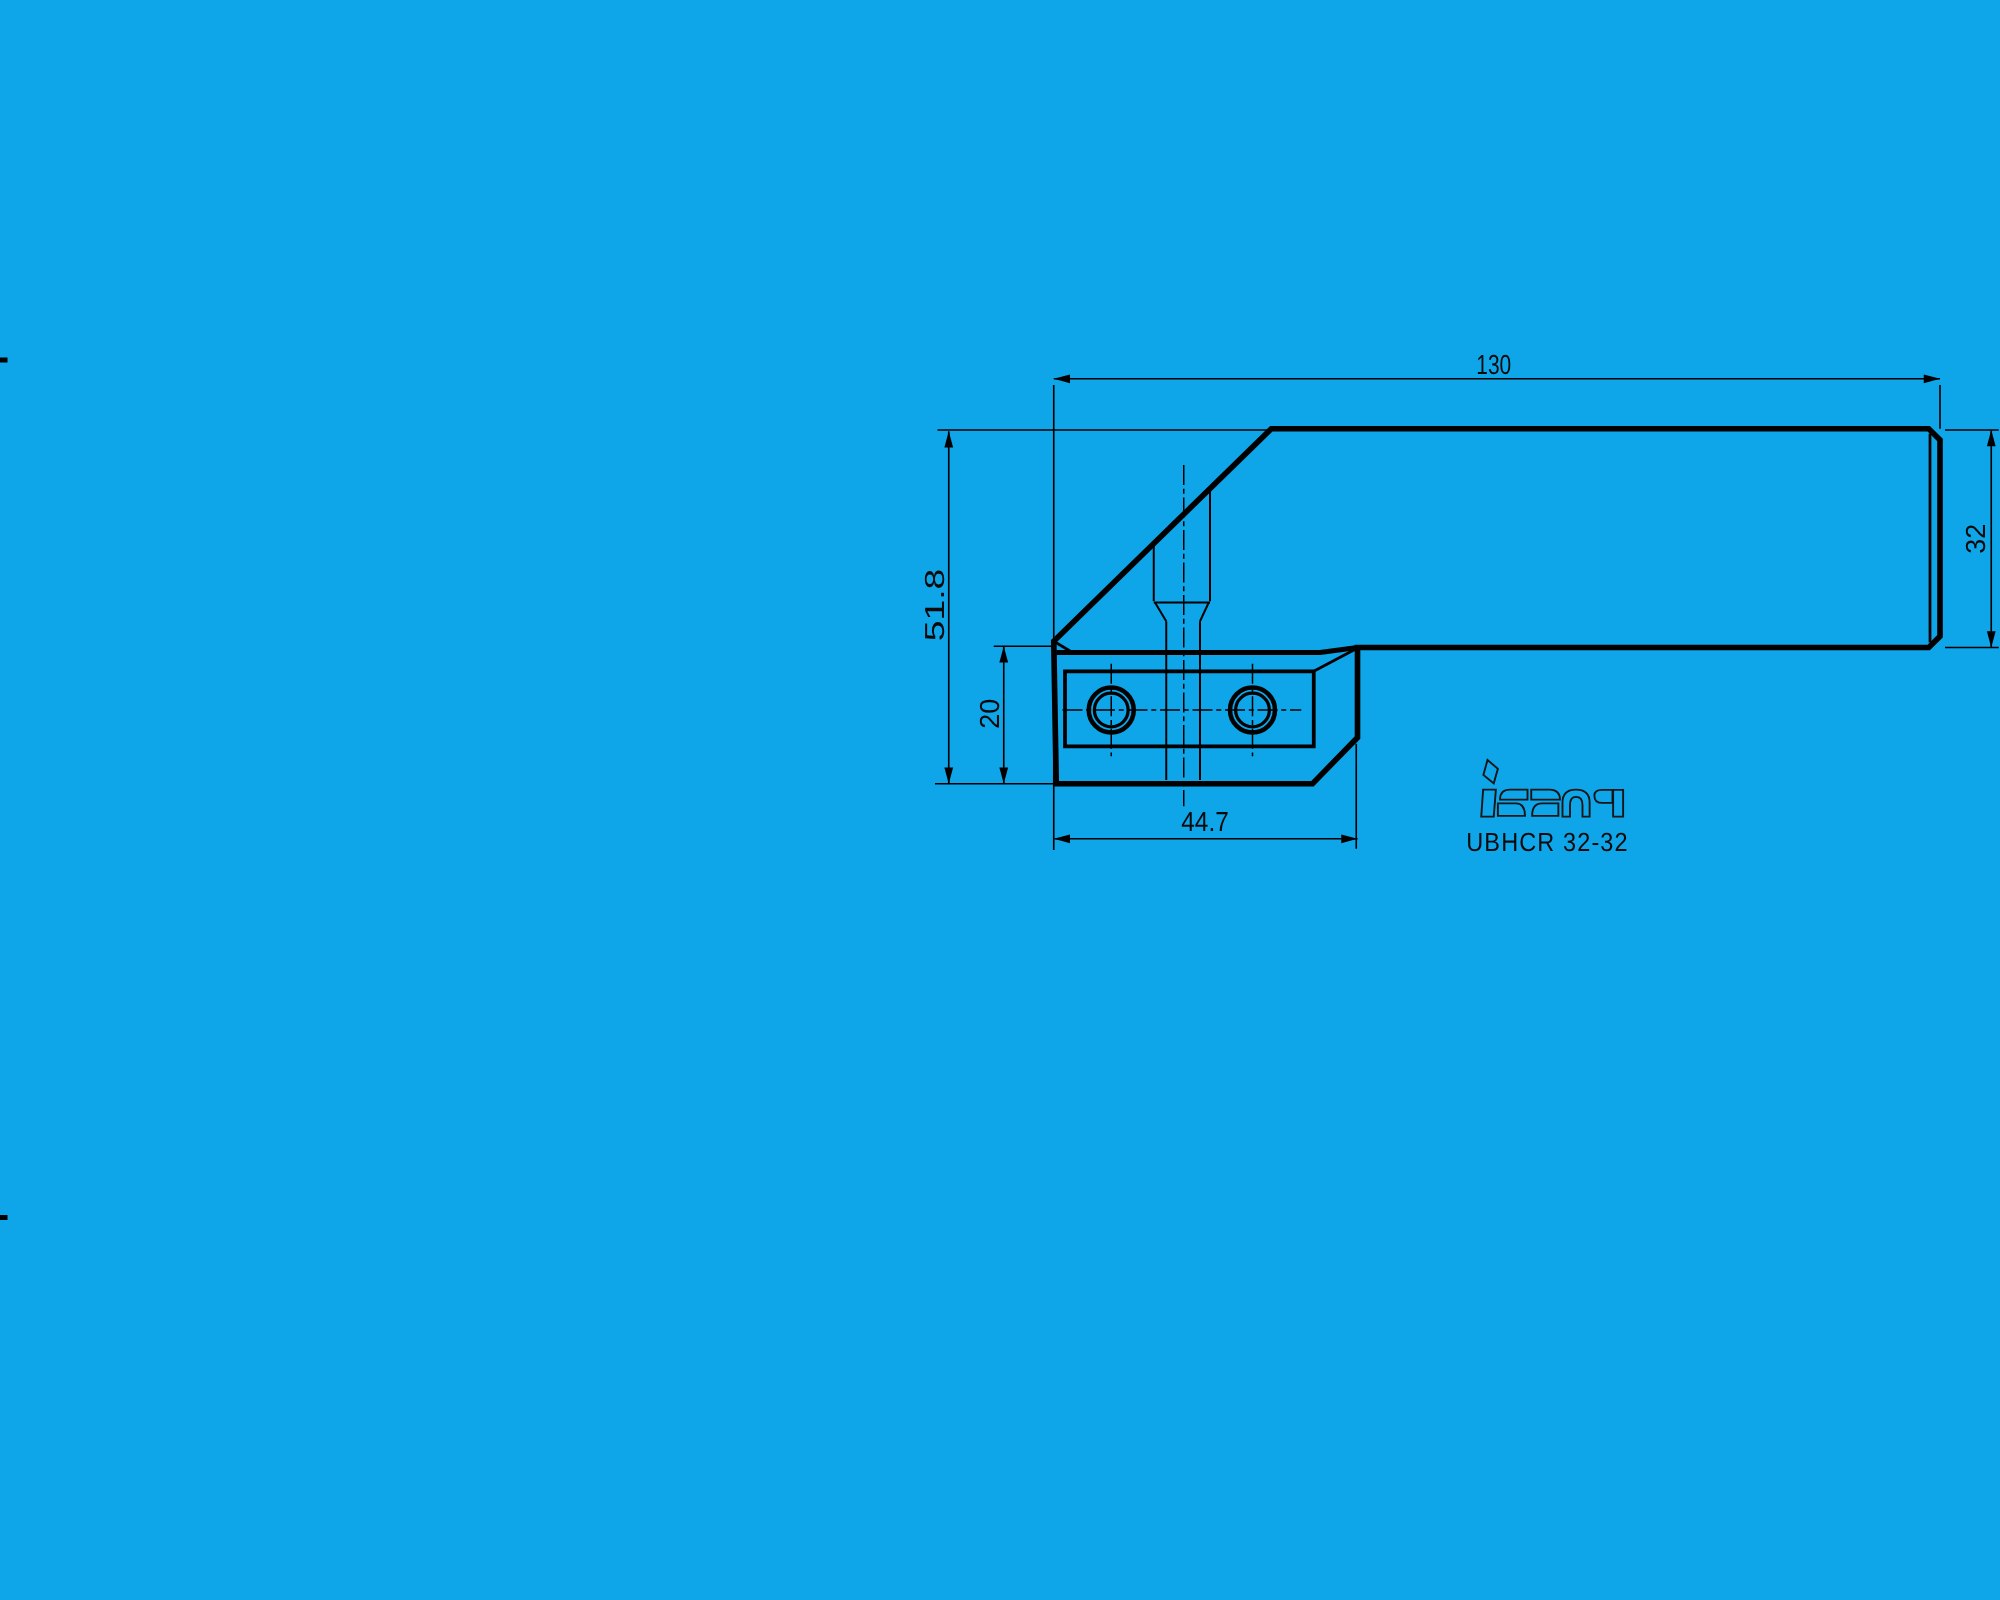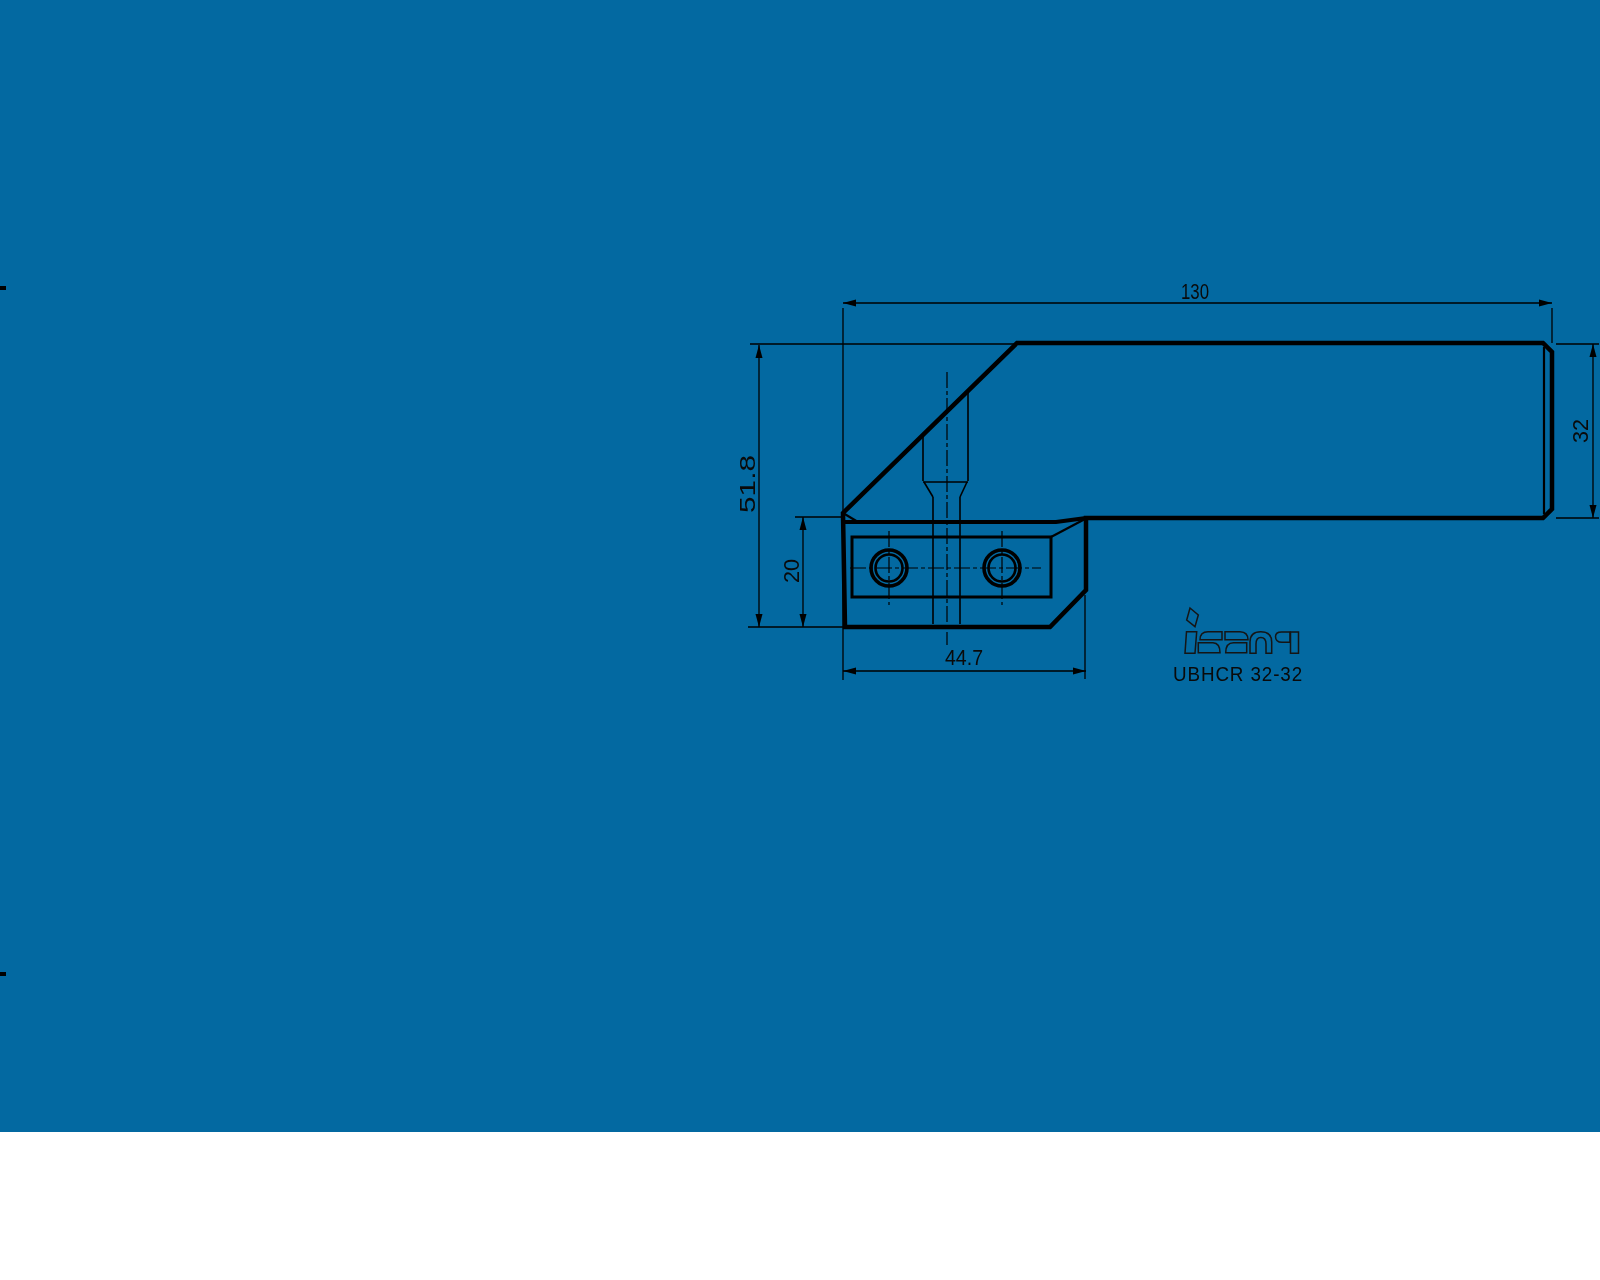--- a/index.html
+++ b/index.html
@@ -1,16 +1,16 @@
 <!DOCTYPE html>
 <html><head>
 <meta charset="utf-8">
 <style>
   html,body{margin:0;padding:0;background:#ffffff;}
-  #canvas{position:relative;width:1600px;height:1132px;background:#0369a1;overflow:hidden;
+  #canvas{position:relative;width:1600px;height:1280px;background:#0ea5e9;overflow:hidden;
           font-family:"Liberation Sans",sans-serif;}
   svg{position:absolute;left:0;top:0;}
   .outline{stroke:#000;fill:none;stroke-width:4.5;stroke-linejoin:miter;}
   .edge{stroke:#000;fill:none;stroke-width:4;}
   .medium{stroke:#000;fill:none;stroke-width:3;}
   .soft{stroke:#000;fill:none;stroke-width:2.2;}
   .thin{stroke:#000;fill:none;stroke-width:1.3;}
   .screwline{stroke:#000;fill:none;stroke-width:1.6;}
   .cline{stroke:#000;fill:none;stroke-width:1.2;stroke-dasharray:16 3 4 3;}
   .holering{stroke:#000;fill:none;stroke-width:3.6;}

